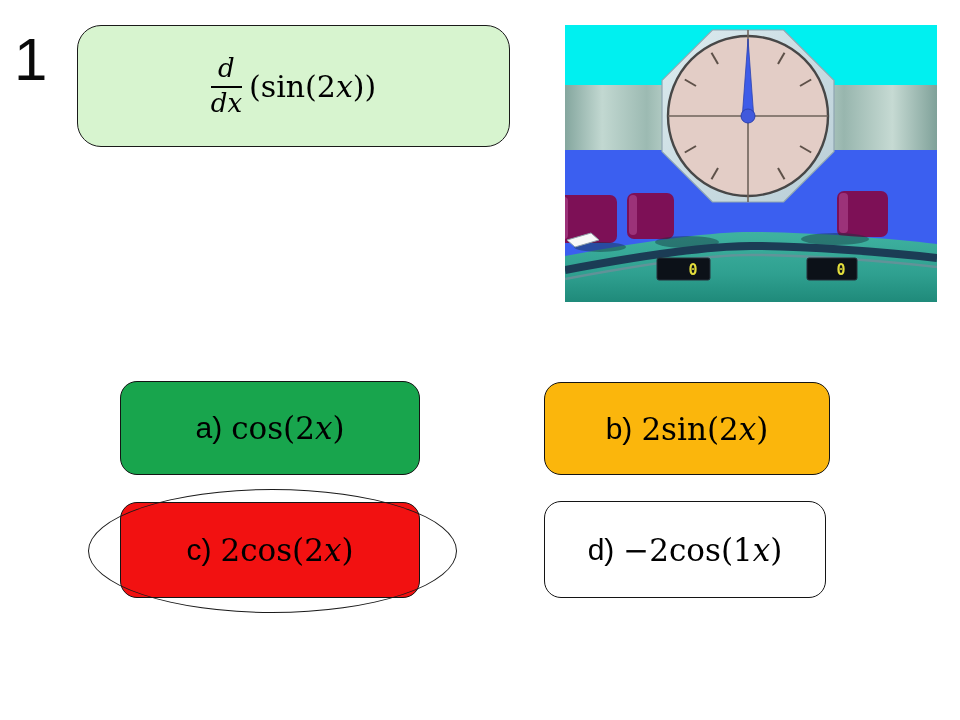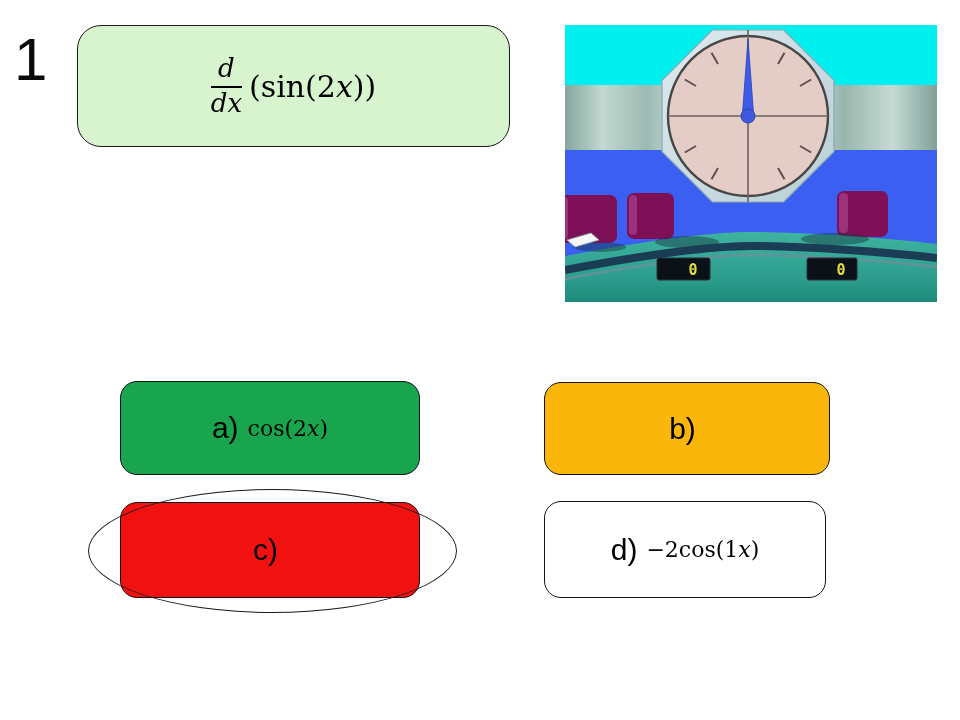--- a/index.html
+++ b/index.html
@@ -26,21 +26,21 @@
   .expr { font-size:30px; margin-left:7px; }
   .opt {
     position:absolute; display:flex; align-items:center; justify-content:center;
     border:1.4px solid #141414; border-radius:17px; cursor:pointer;
   }
   .opt-a { left:120px; top:381px; width:300px; height:94px; }
   .opt-b { left:544px; top:382px; width:286px; height:93px; }
   .opt-c { left:120px; top:502px; width:300px; height:96px; }
   .opt-d { left:544px; top:501px; width:282px; height:97px; }
   .opt-label { font-size:30px; margin-right:9px; }
-  .opt-math  { font-family:"DejaVu Serif", serif; font-size:22px; }
+  .opt-math  { font-family:"DejaVu Serif", serif; font-size:31px; }
   .answer-circle {
     position:absolute; left:88px; top:489px; width:369px; height:124px;
     border:1.6px solid #1b1b1b; border-radius:50%; pointer-events:none;
     background:transparent;
   }
   .clock-img { position:absolute; left:565px; top:25px; width:372px; height:277px; }
   .clock-img svg { display:block; width:100%; height:100%; }
 </style>
 </head>
 <body>
@@ -132,24 +132,26 @@
     </svg>
   </div>
 
   <div class="opt opt-a" style="background: rgb(24, 165, 77);">
     <span class="opt-label">a)</span>
     <span class="opt-math"><span>cos(2</span><span class="mvar">x</span><span>)</span></span>
   </div>
 
   <div class="opt opt-b" style="background: rgb(251, 182, 12);">
     <span class="opt-label">b)</span>
+    <span class="opt-math"><span>2sin(2</span><span class="mvar">x</span><span>)</span></span>
   </div>
 
   <div class="opt opt-c" style="background: rgb(242, 17, 17);">
     <span class="opt-label">c)</span>
+    <span class="opt-math"><span>2cos(2</span><span class="mvar">x</span><span>)</span></span>
   </div>
 
   <div class="opt opt-d" style="background: rgb(255, 255, 255);">
     <span class="opt-label">d)</span>
     <span class="opt-math"><span>−2cos(1</span><span class="mvar">x</span><span>)</span></span>
   </div>
 
   <div class="answer-circle"></div>
 
 </div>

